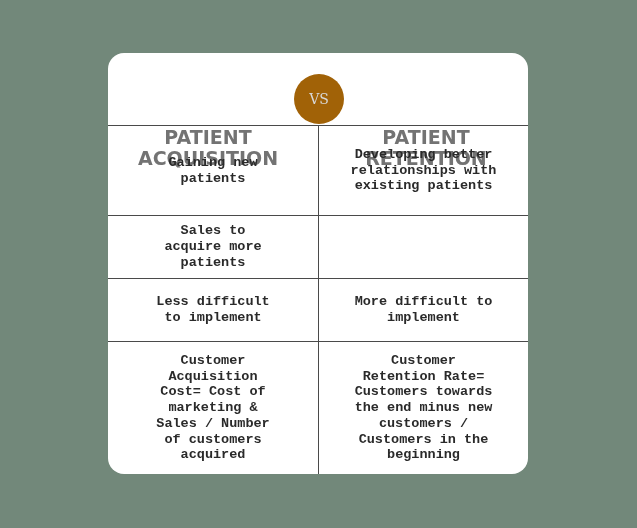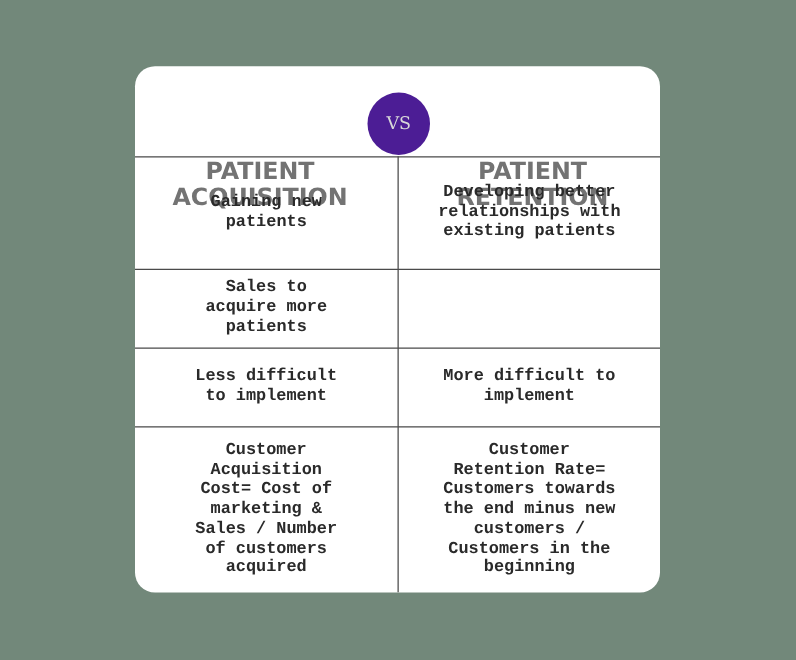--- a/index.html
+++ b/index.html
@@ -46,21 +46,21 @@
     }
     .head-left { left: 0px; }
     .head-right { left: 218px; }
     .vs-circle {
       position: absolute;
       left: 186px;
       top: 21px;
       width: 50px;
       height: 50px;
       border-radius: 50%;
-      background: #4c1d95;
+      background: #a16207;
       color: #d8d8d8;
       font-family: "DejaVu Serif", serif;
       font-size: 14px;
       line-height: 50px;
       text-align: center;
       z-index: 2;
     }
     .hline {
       position: absolute;
       left: 0;

